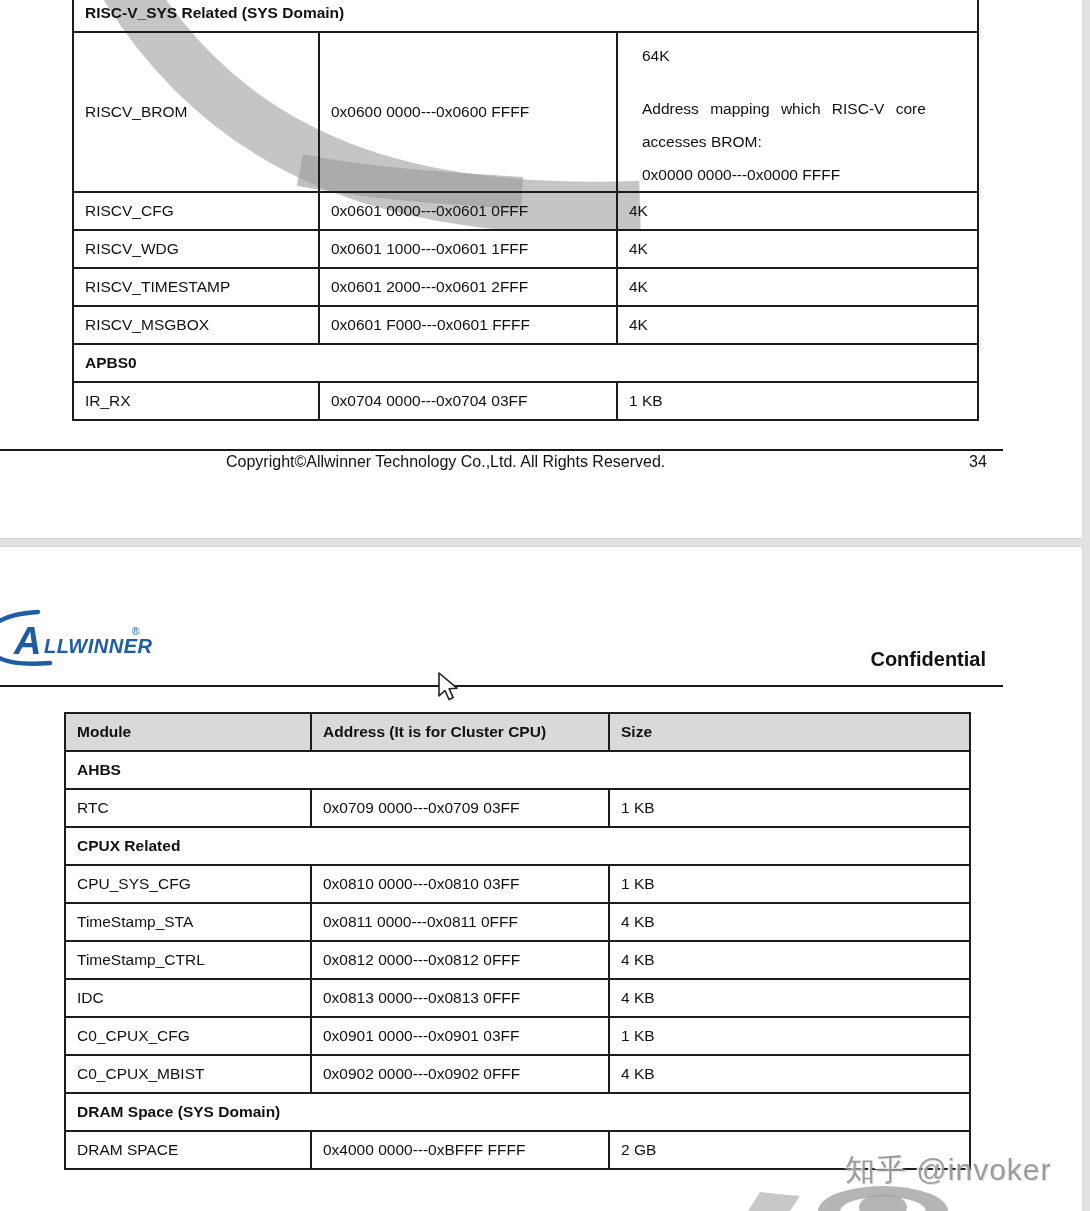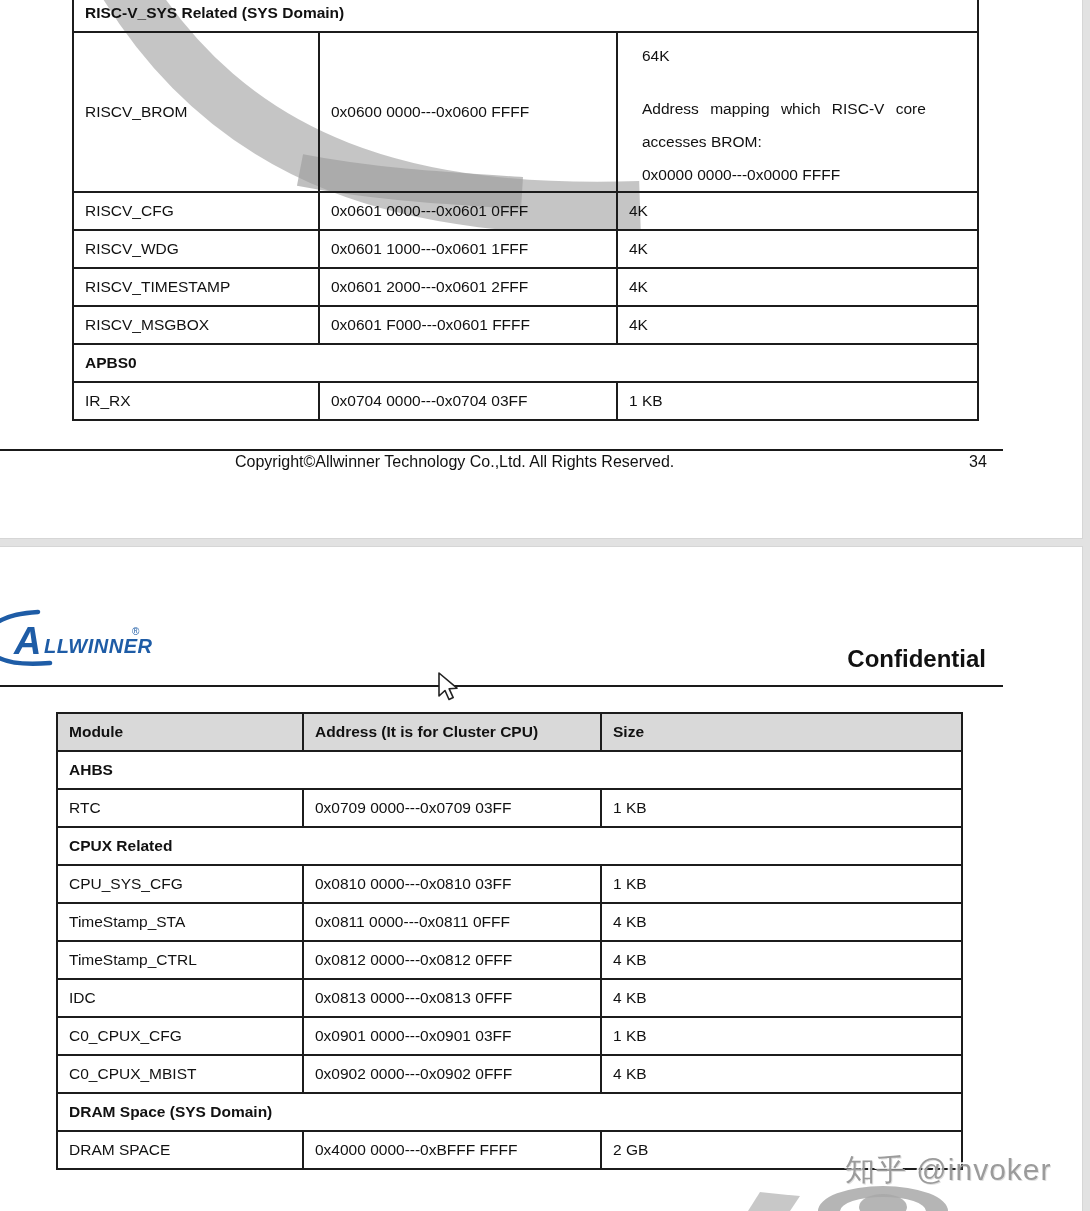--- a/index.html
+++ b/index.html
@@ -34,32 +34,32 @@
     overflow:hidden;
     white-space:nowrap;
   }
   .doc-table .section-cell{font-weight:700;}
   .doc-table thead th{
     background:#d9d9d9;
     font-weight:700;
     height:36px;
   }
   .t1wrap{position:absolute;left:72px;top:-7px;}
-  .t2wrap{position:absolute;left:56px;top:165px;}
+  .t2wrap{position:absolute;left:64px;top:165px;}
   td.top{vertical-align:top;padding-top:6px;padding-left:24px;}
   .size-lines div{line-height:33px;white-space:normal;}
   .size-lines div.ws{word-spacing:7px;margin-top:20px;}
 
   
   .footer-line{position:absolute;left:0;top:449px;width:1003px;height:2px;background:#1a1a1a;}
-  .copyright{position:absolute;left:235px;top:452px;font-size:16px;line-height:20px;text-align:right;}
+  .copyright{position:absolute;left:226px;top:452px;font-size:16px;line-height:20px;text-align:right;}
   .page-num{position:absolute;left:969px;top:452px;font-size:16px;line-height:20px;}
 
   
-  .confidential{position:absolute;right:96px;top:100px;font-size:24px;font-weight:700;line-height:24px;}
+  .confidential{position:absolute;right:96px;top:100px;font-size:20px;font-weight:700;line-height:24px;}
   .header-line{position:absolute;left:0;top:138px;width:1003px;height:2px;background:#1a1a1a;}
   .logo{position:absolute;left:0;top:55px;width:180px;height:80px;overflow:visible;}
 
   
   .wm-arc{position:absolute;left:0;top:0;pointer-events:none;}
   .wm-text{
     position:absolute;left:845px;top:603px;
     font-size:30px;letter-spacing:1px;color:#9b9b9b;
     text-shadow:-2px -2px 0 rgba(255,255,255,0.9), 1px 1px 0 rgba(130,130,130,0.25);
     white-space:nowrap;

